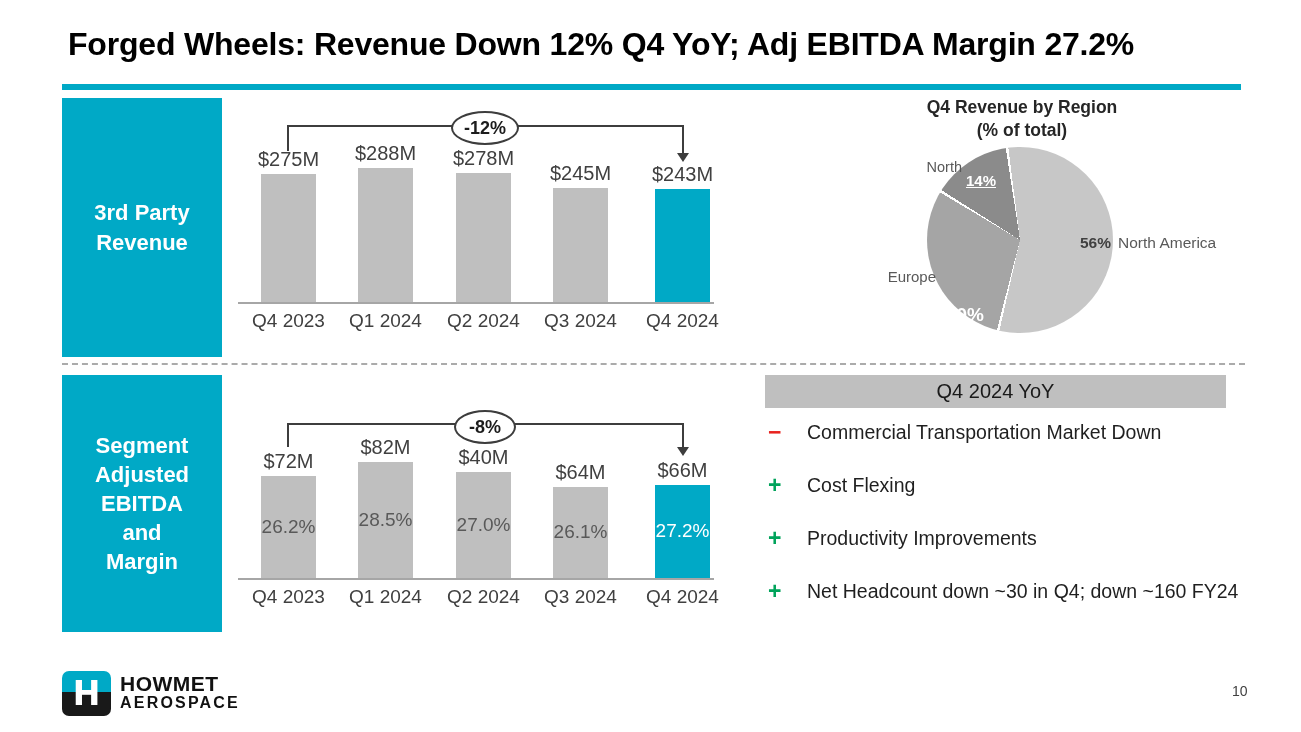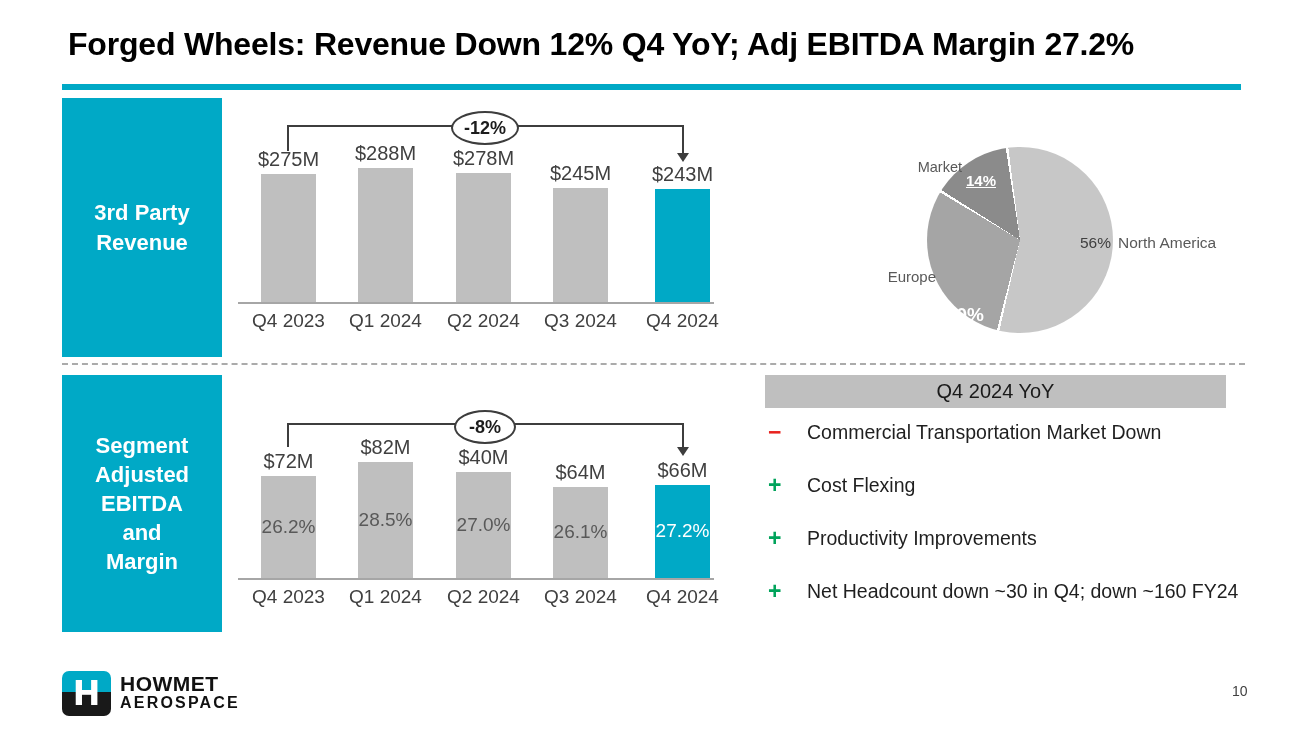--- a/index.html
+++ b/index.html
@@ -41,21 +41,21 @@
   .pie-title{position:absolute;left:897px;top:96px;width:250px;text-align:center;
              font-size:17.5px;font-weight:700;color:#262626;line-height:23px;}
   .pie{position:absolute;left:927px;top:147px;width:186px;height:186px;border-radius:50%;}
   .pie-label{position:absolute;font-size:15px;color:#595959;}
   .pie-pct{position:absolute;font-weight:700;color:#fff;text-align:center;}
   #pie-other-label{left:900px;top:159px;width:62px;text-align:right;font-size:14.5px;}
   #pie-pct-other{left:956px;top:172px;width:50px;font-size:15px;text-decoration:underline;}
   #pie-europe-label{left:874px;top:268px;width:62px;text-align:right;}
   #pie-pct-europe{left:938px;top:264px;width:54px;font-size:19px;margin-top:40px;}
   #pie-na-line{position:absolute;left:1080px;top:234px;font-size:15.5px;white-space:nowrap;}
-  #pie-na-line .pct{font-weight:400;color:#404040;}
+  #pie-na-line .pct{font-weight:700;color:#404040;}
   #pie-na-line .lbl{color:#595959;margin-left:7px;}
 
   .yoy-header{position:absolute;left:765px;top:375px;width:461px;height:33px;
               background:var(--headergray);color:#1a1a1a;font-size:20px;
               display:flex;align-items:center;justify-content:center;}
   .yoy-list{position:absolute;left:768px;top:422px;width:525px;}
   .yoy-item{display:flex;align-items:flex-start;margin-bottom:32px;line-height:21px;}
   .yoy-sign{width:39px;flex:0 0 39px;font-size:23px;font-weight:700;line-height:20px;}
   .yoy-text{font-size:19.5px;color:#1f1f1f;}
 
@@ -100,22 +100,26 @@
       <div class="bar-value" style="left: 400px; width: 89px; bottom: 117px;">$243M</div>
       <div class="x-label" style="left: 396px; width: 97px; top: 190px;">Q4 2024</div>
     </div>
 
   <div class="bracket-h" style="left:288px;top:125px;width:396px;"></div>
   <div class="bracket-v" style="left:287px;top:125px;height:26px;"></div>
   <div class="bracket-v" style="left:682px;top:125px;height:29px;"></div>
   <div class="arrow-head" style="left:677px;top:153px;"></div>
   <div class="badge" id="rev-badge">-12%</div>
 
+  <div class="pie-title">
+    <div>Q4 Revenue by Region</div>
+    <div>(% of total)</div>
+  </div>
   <div class="pie" id="pie-circle" style="background: conic-gradient(from -8deg, rgb(255, 255, 255) 0deg, rgb(255, 255, 255) 0.8deg, rgb(199, 199, 199) 0.8deg, rgb(199, 199, 199) 200.8deg, rgb(255, 255, 255) 200.8deg, rgb(255, 255, 255) 202.4deg, rgb(165, 165, 165) 202.4deg, rgb(165, 165, 165) 308.8deg, rgb(255, 255, 255) 308.8deg, rgb(255, 255, 255) 310.4deg, rgb(139, 139, 139) 310.4deg, rgb(139, 139, 139) 359.2deg, rgb(255, 255, 255) 359.2deg, rgb(255, 255, 255) 360deg);"></div>
-  <div class="pie-label" id="pie-other-label">Market</div>
+  <div class="pie-label" id="pie-other-label">North</div>
   <div class="pie-pct" id="pie-pct-other">14%</div>
   <div class="pie-label" id="pie-europe-label">Europe</div>
   <div class="pie-pct" id="pie-pct-europe">30%</div>
   <div id="pie-na-line">
     <span class="pct">56%</span><span class="lbl">North America</span>
   </div>
 
   <div class="divider"></div>
 
   <div class="section-box" id="ebit-box">

